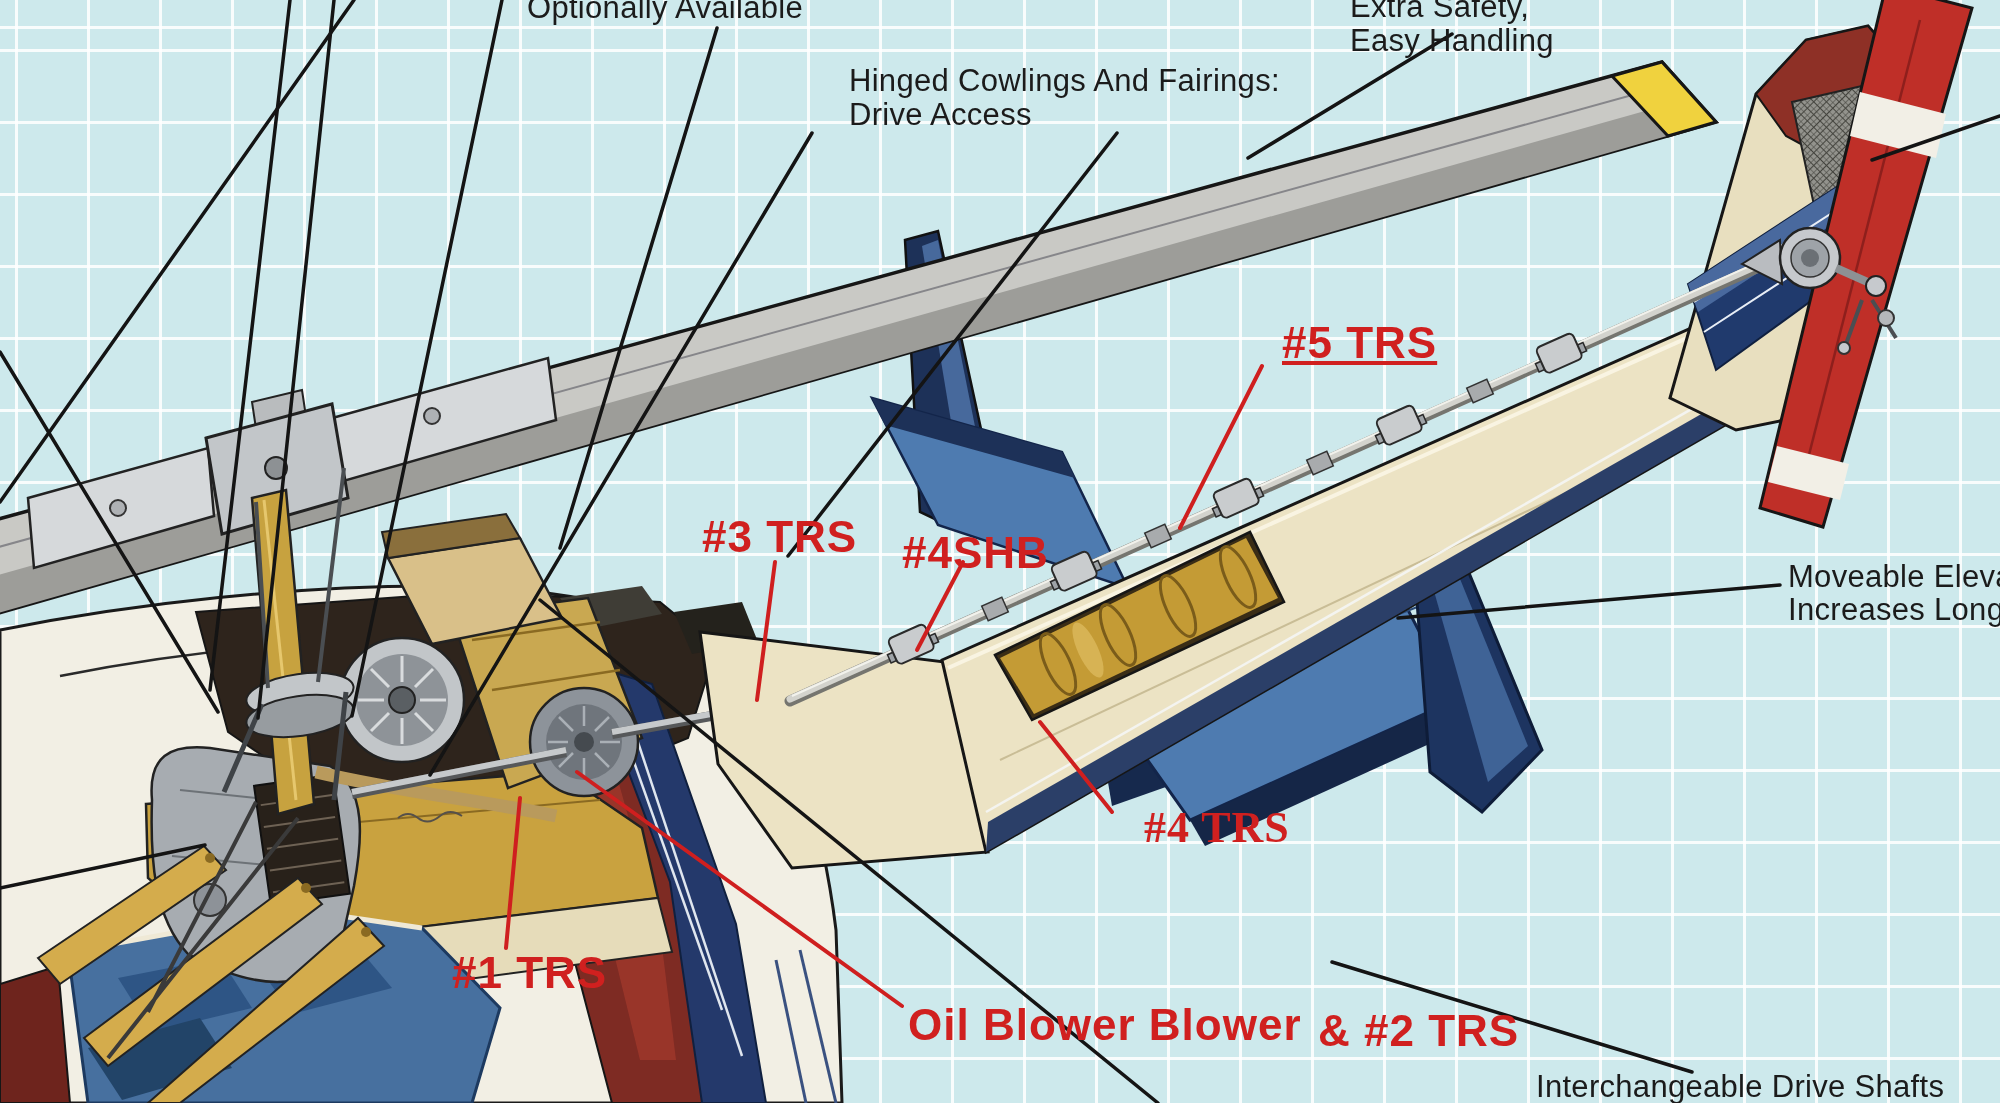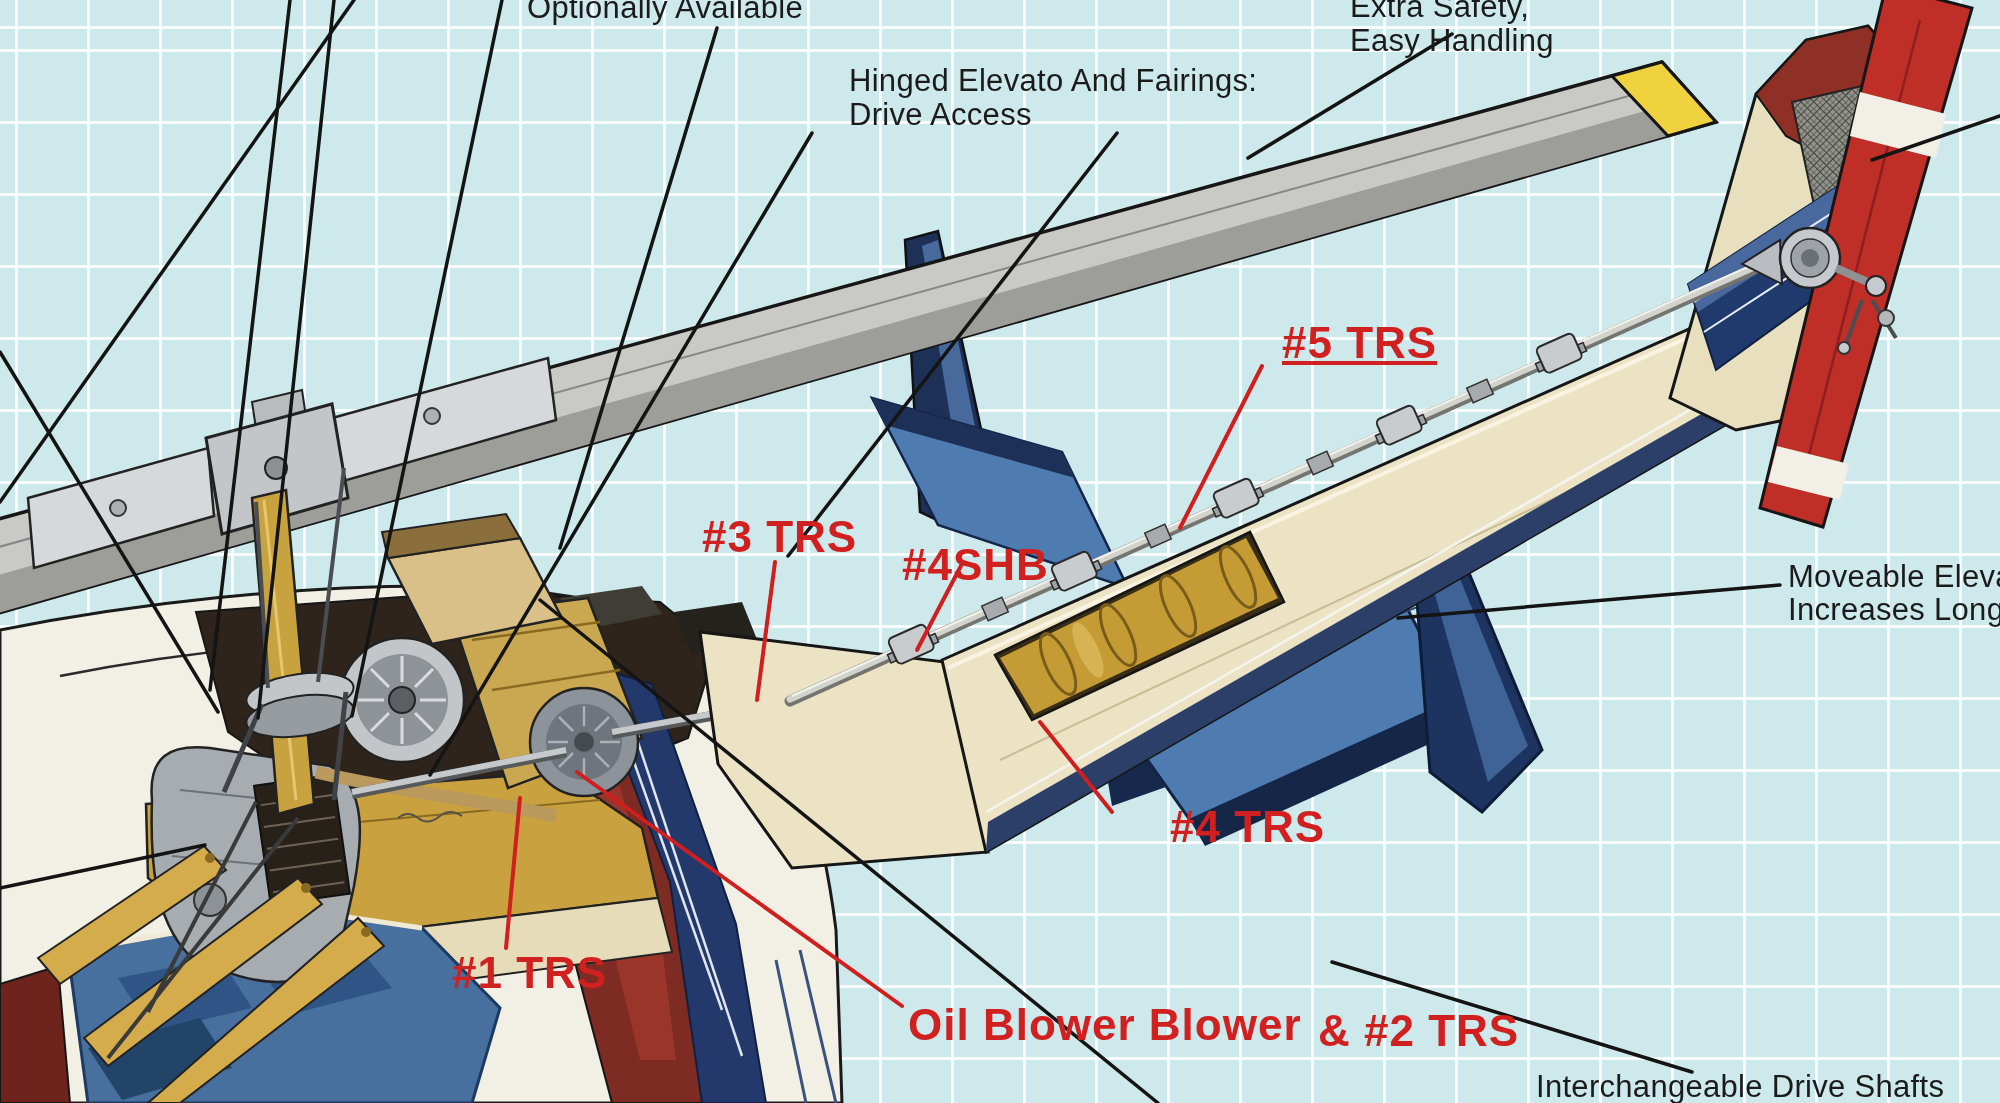--- a/index.html
+++ b/index.html
@@ -21,22 +21,22 @@
     position:absolute;color:#d0201f;font-size:44px;font-weight:700;
     letter-spacing:1px;white-space:nowrap;
   }
   .l-optional{left:527px;top:-9px;}
   .l-extra{left:1350px;top:-10px;}
   .l-hinged{left:849px;top:64px;}
   .l-moveable{left:1788px;top:560px;line-height:33px;}
   .l-interch{left:1536px;top:1070px;}
   .c-trs5{left:1282px;top:318px;text-decoration:underline;}
   .c-trs3{left:702px;top:512px;}
-  .c-shb4{left:902px;top:540px;text-align:center;}
-  .c-trs4{left:1170px;top:802px;}
+  .c-shb4{left:902px;top:528px;text-align:center;}
+  .c-trs4{left:1144px;top:802px;font-family:Liberation Serif, serif;}
   .c-trs1{left:452px;top:948px;}
   .c-oil{left:908px;top:1000px;}
   .c-trs2{left:1318px;top:998px;margin-top:8px;}
 </style>
 </head>
 <body>
 
 <div id="stage">
 
 <svg id="art" width="2000" height="1103" viewBox="0 0 2000 1103">
@@ -266,21 +266,21 @@
 </svg>
 
   <div class="note l-optional">Optionally Available</div>
 
   <div class="note l-extra">
     <div>Extra Safety,</div>
     <div>Easy Handling</div>
   </div>
 
   <div class="note l-hinged">
-    <div>Hinged Elevato And Fairings:</div>
+    <div>Hinged Cowlings And Fairings:</div>
     <div>Drive Access</div>
   </div>
 
   <div class="note l-moveable">
     <div>Moveable Elevato</div>
     <div>Increases Longitu</div>
   </div>
 
   <div class="note l-interch">Interchangeable Drive Shafts</div>
 

